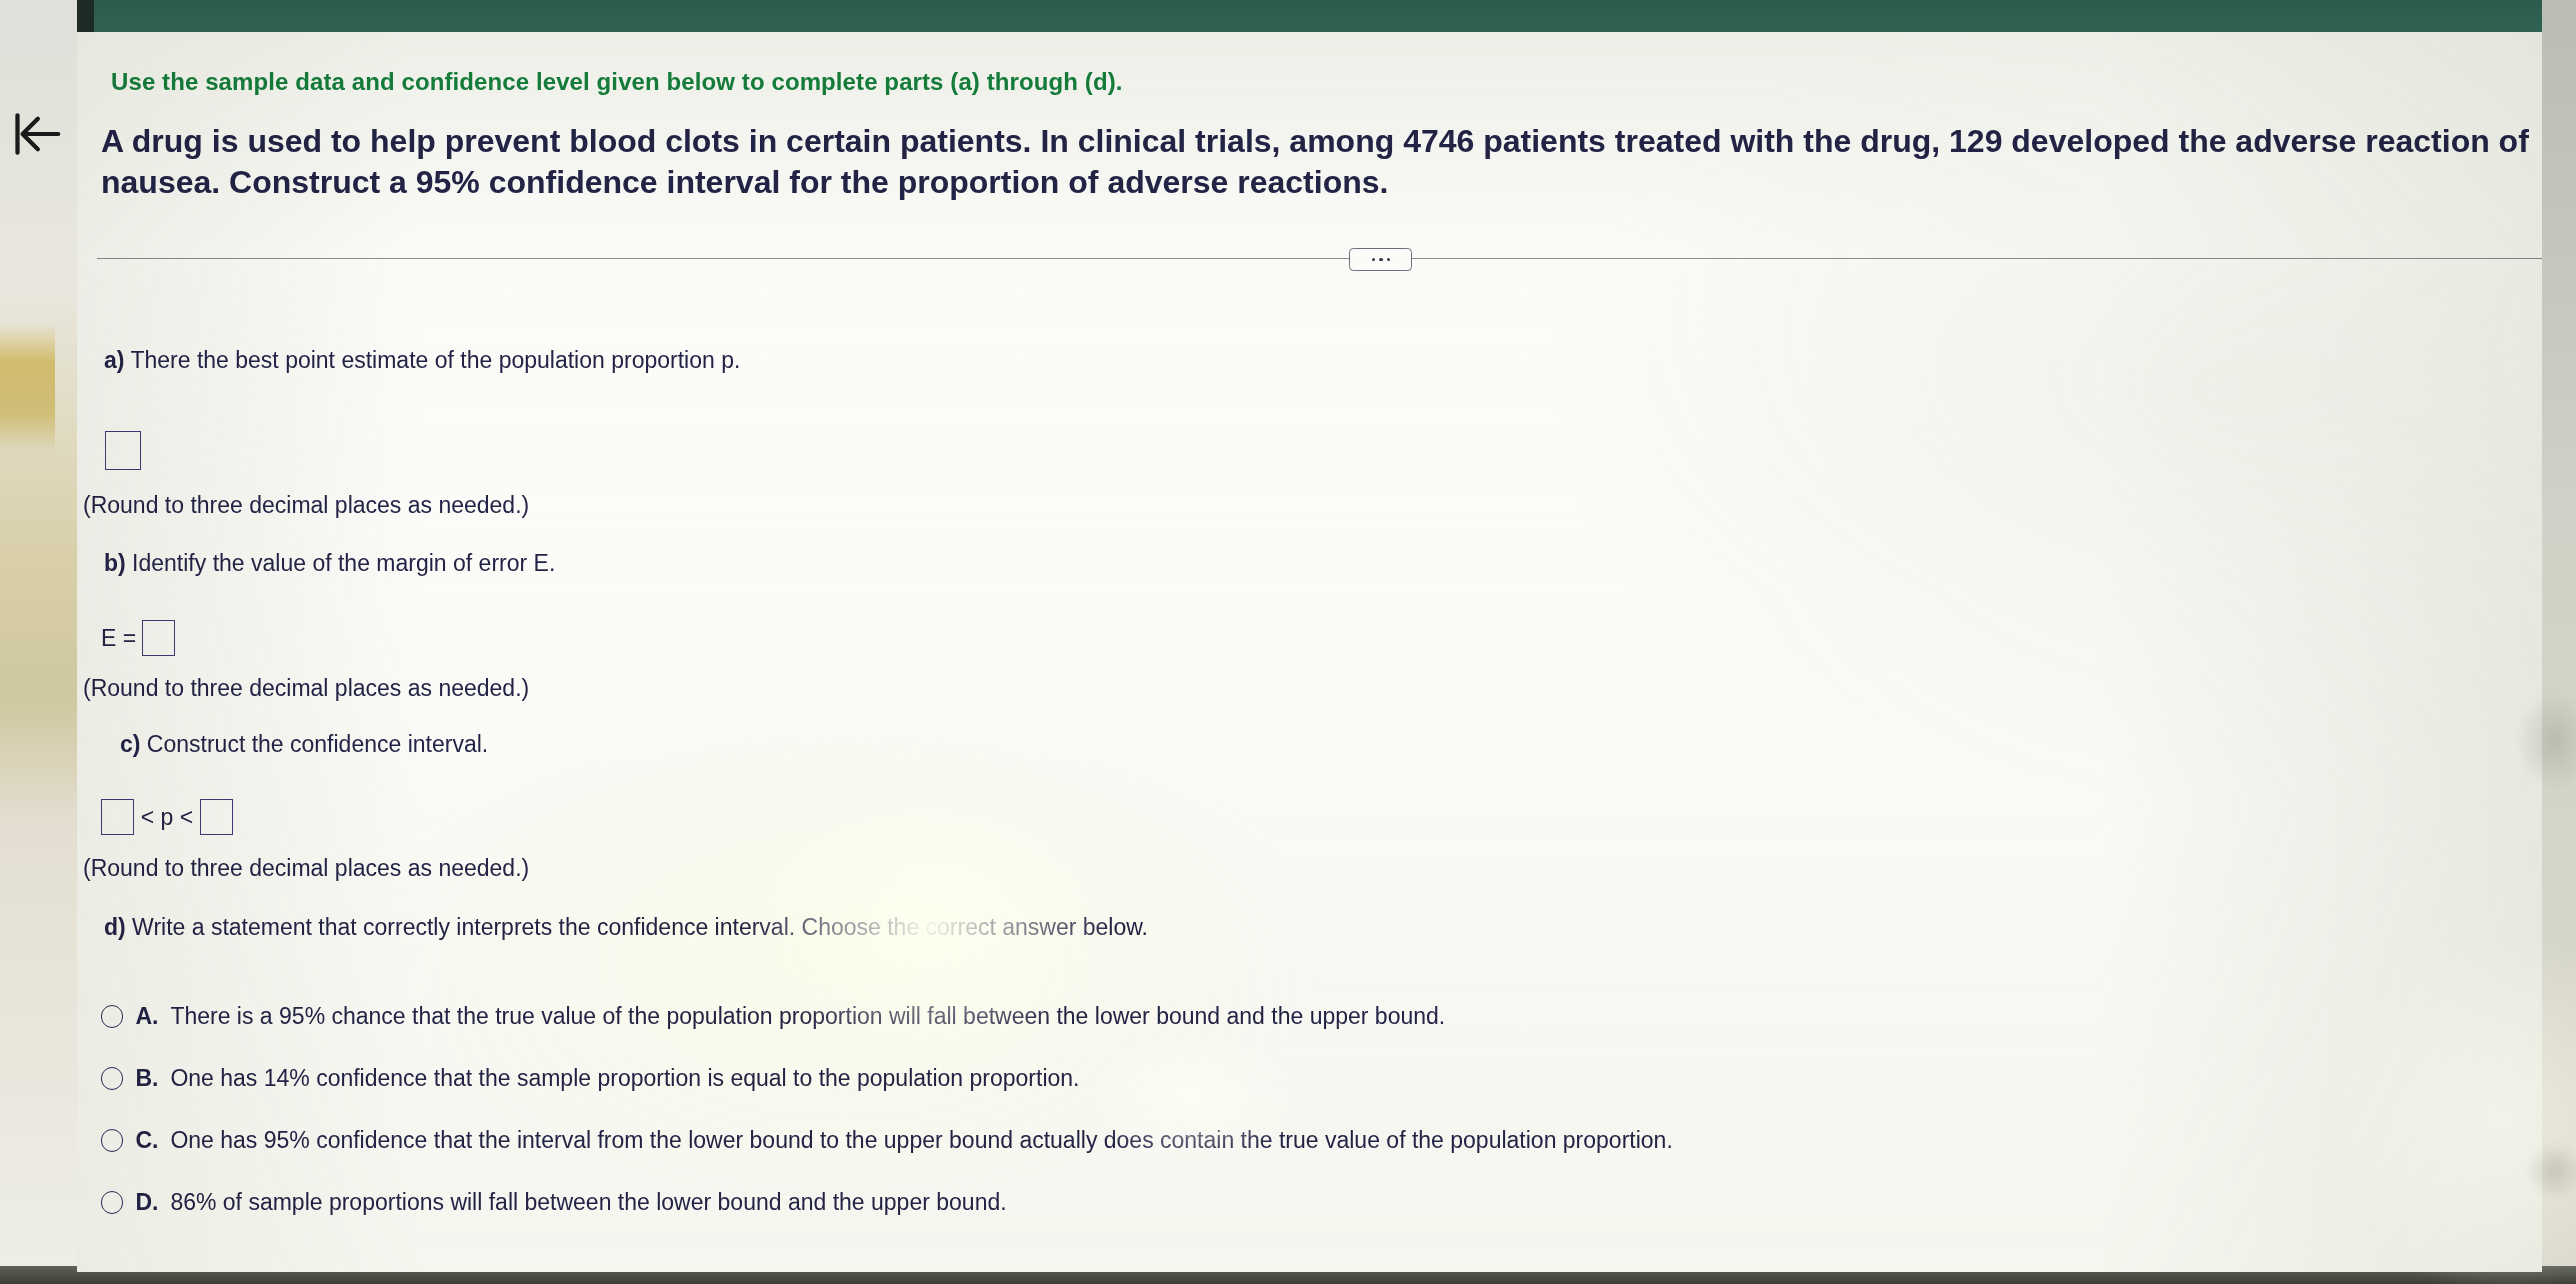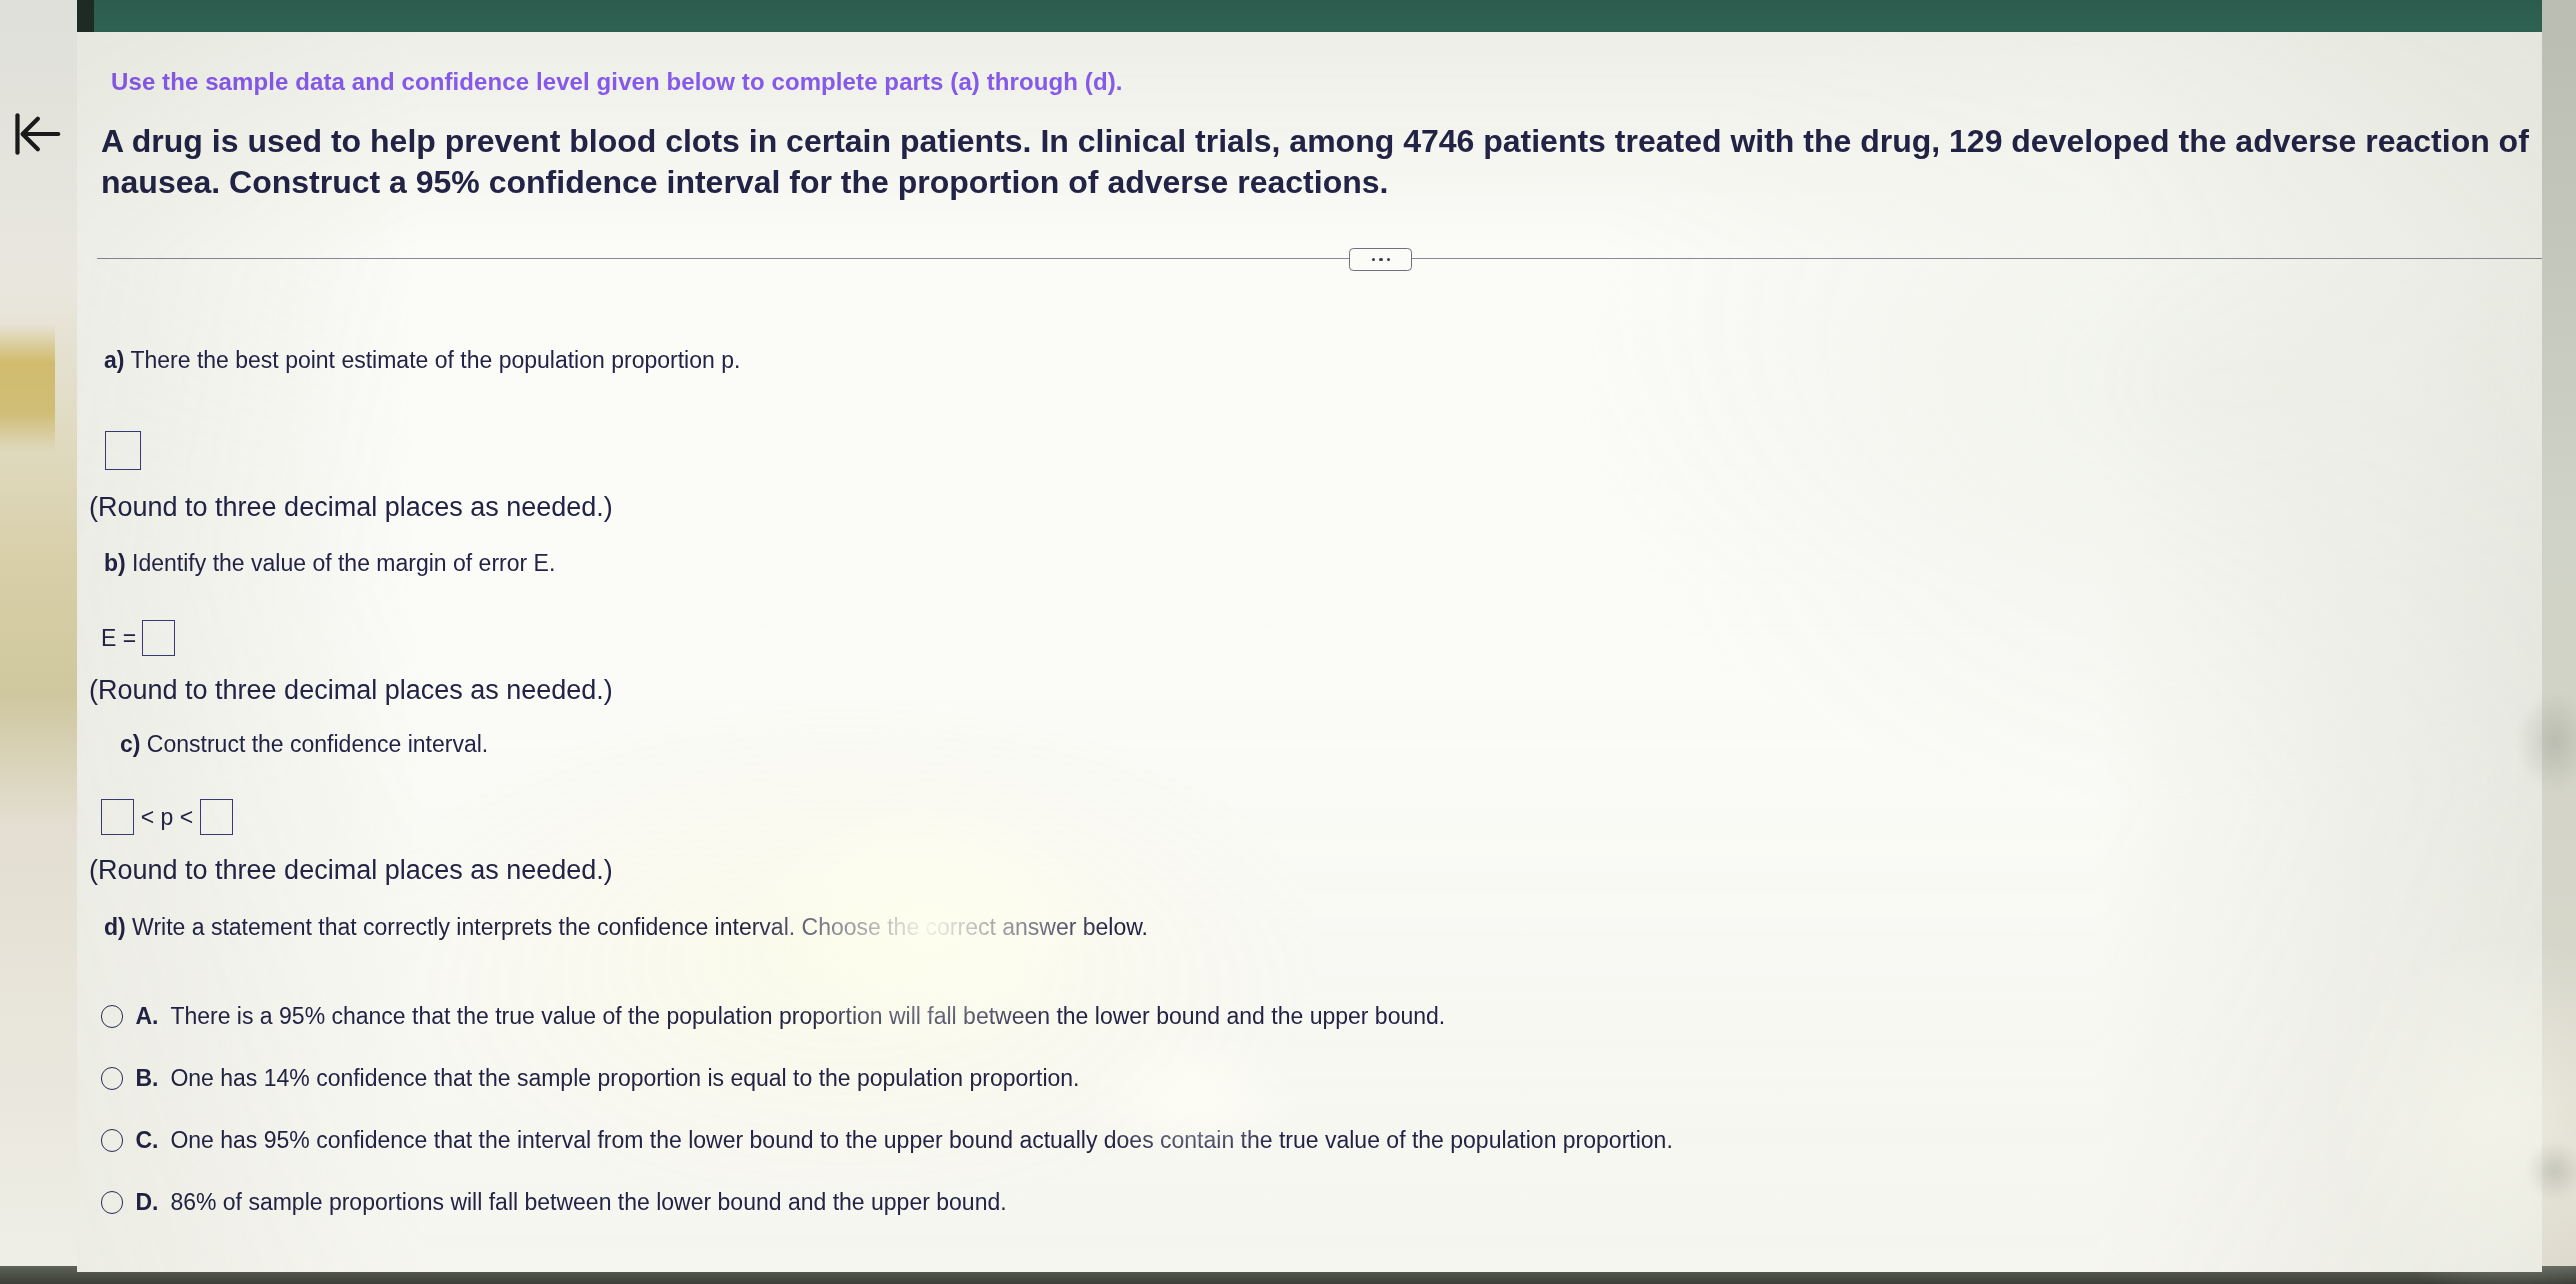--- a/index.html
+++ b/index.html
@@ -121,21 +121,21 @@
     position: relative;
     padding: 0 34px 0 43px;
   }
   .stem1 {
     position: absolute;
     left: 34px;
     top: 36px;
     font-size: 24px;
     font-weight: 600;
     letter-spacing: 0.1px;
-    color: #8b5cf6;
+    color: #15803d;
     white-space: nowrap;
   }
   .stem2 {
     position: absolute;
     left: 24px;
     top: 89px;
     width: 2428px;
     font-size: 32px;
     font-weight: 600;
     line-height: 1.28;
@@ -181,22 +181,22 @@
     position: absolute;
     left: 27px;
     font-size: 23px;
     color: #232347;
     white-space: nowrap;
   }
   .qline b { font-weight: 700; }
 
   .note {
     position: absolute;
-    left: 12px;
-    font-size: 27px;
+    left: 6px;
+    font-size: 23px;
     color: #232347;
     white-space: nowrap;
   }
 
   .ansbox {
     display: inline-block;
     width: 34px;
     height: 37px;
     border: 1.4px solid #3b3b7a;
     background: transparent;

